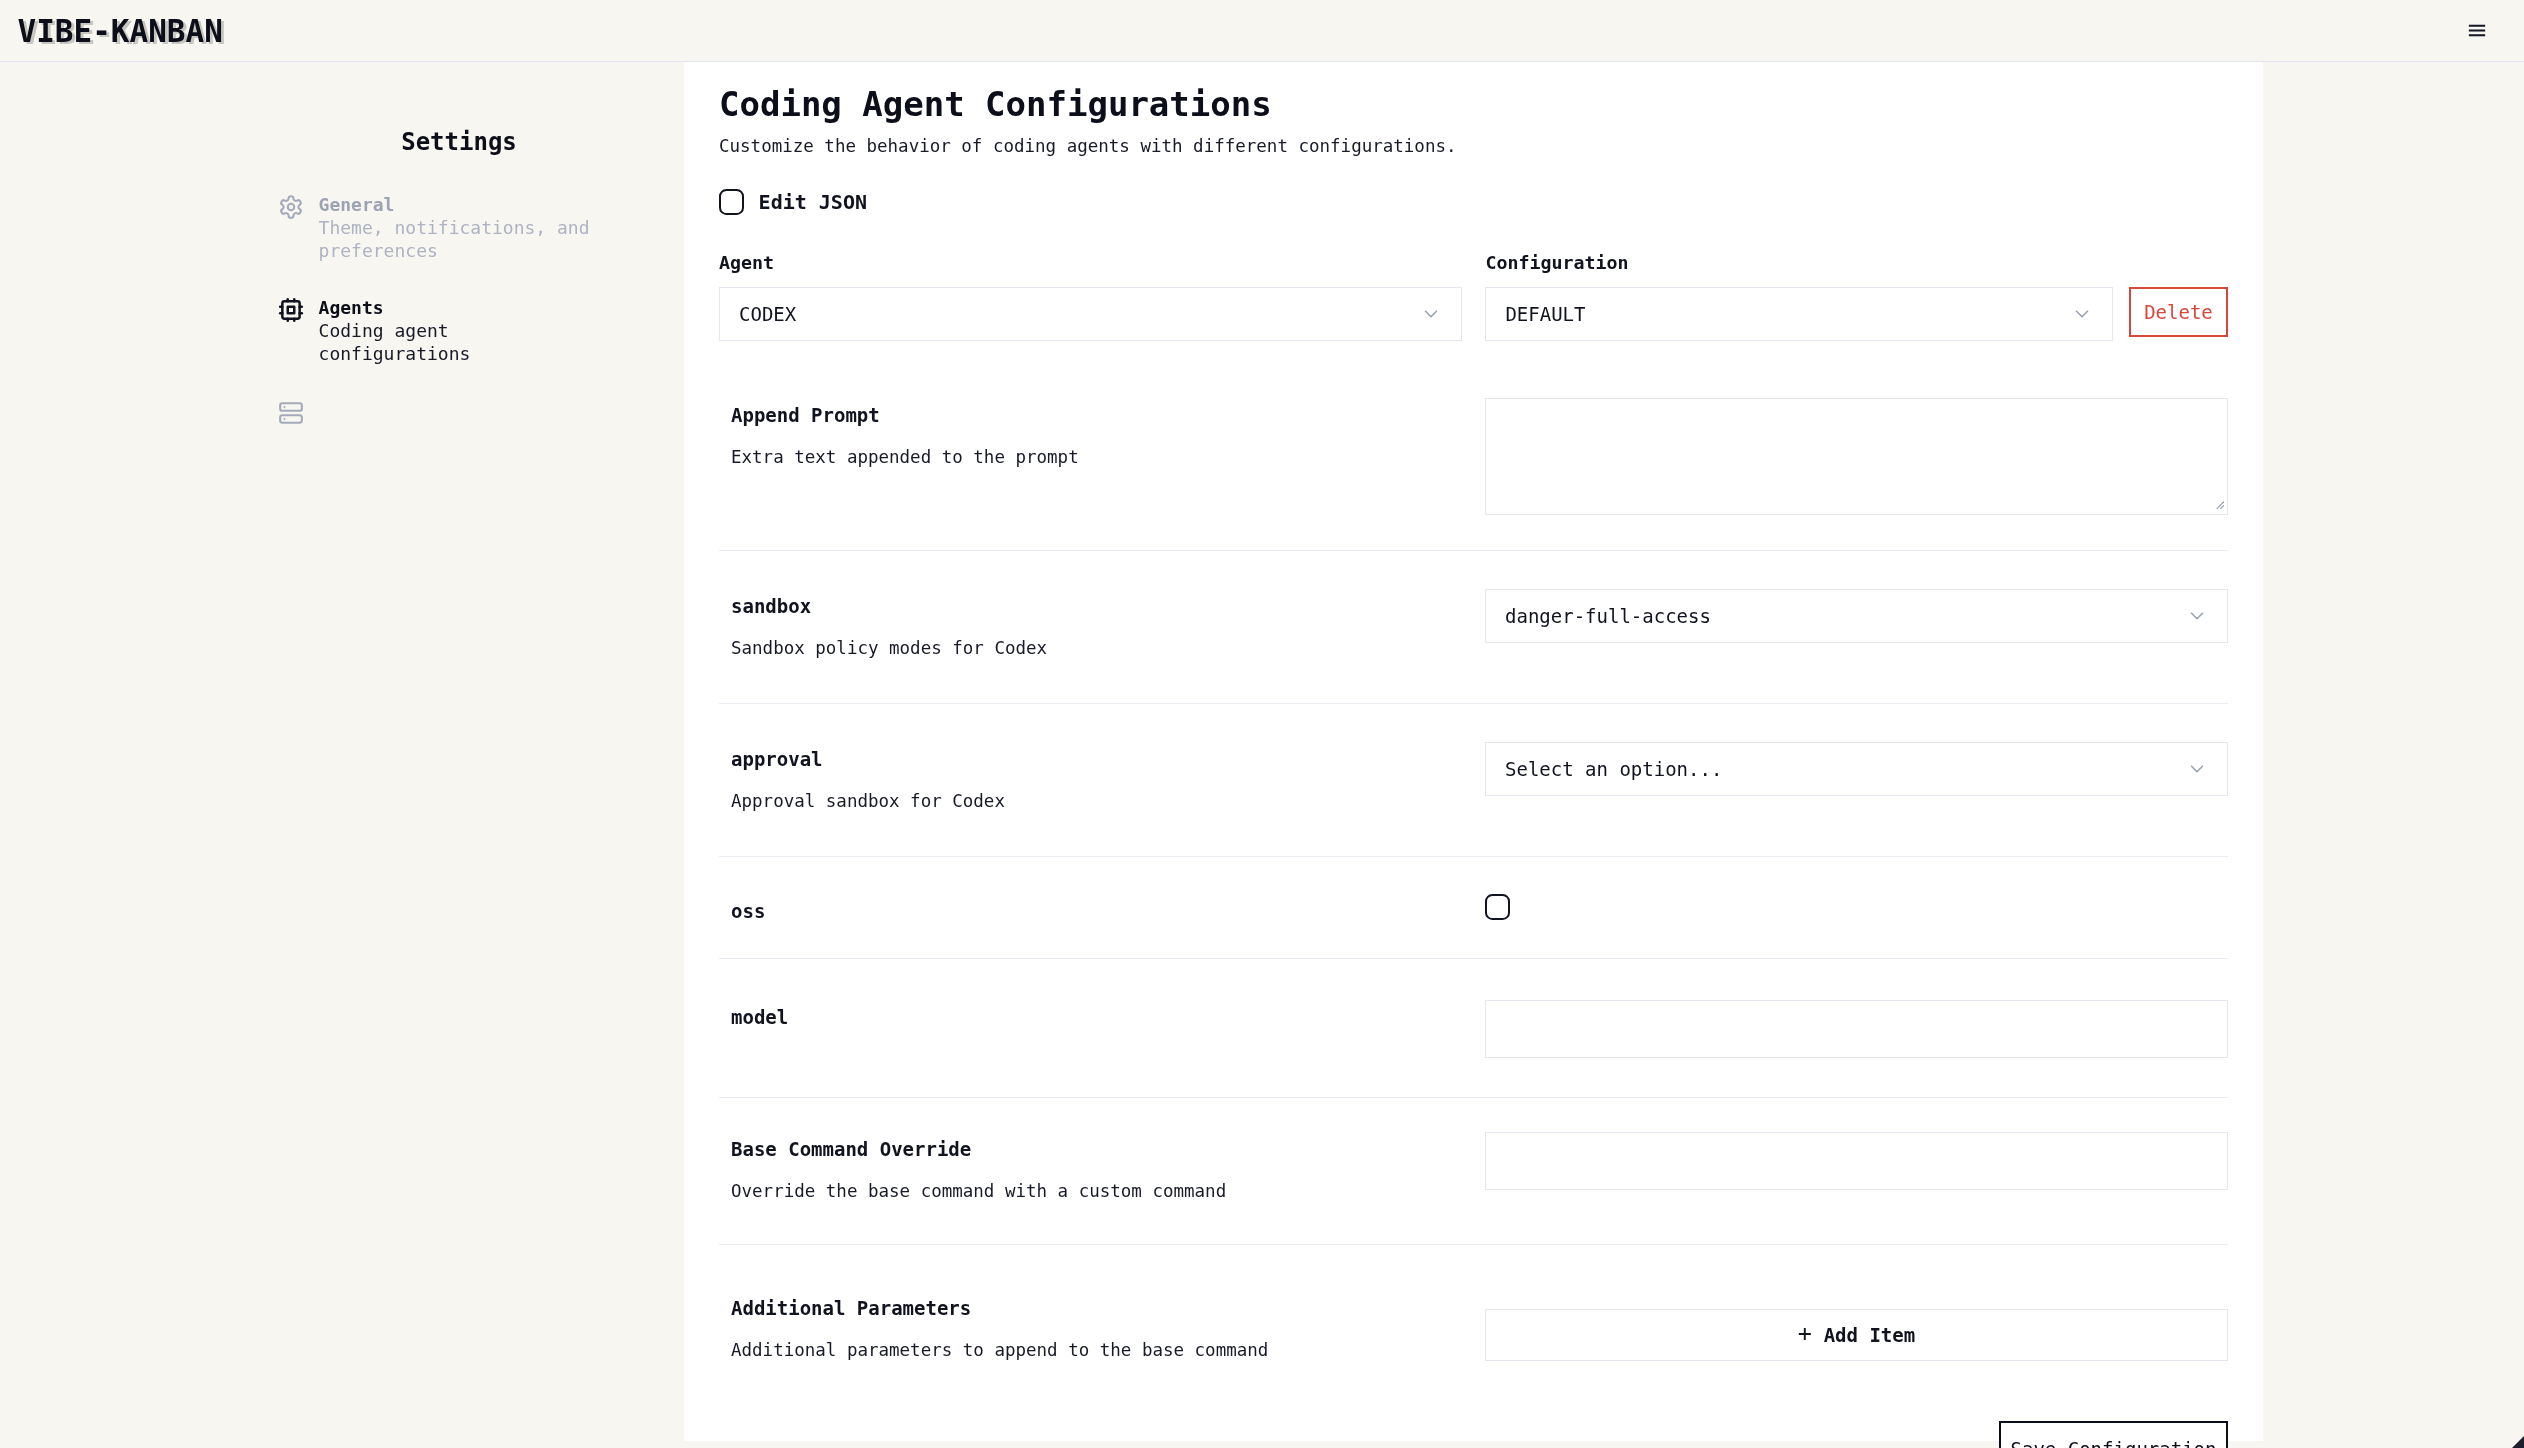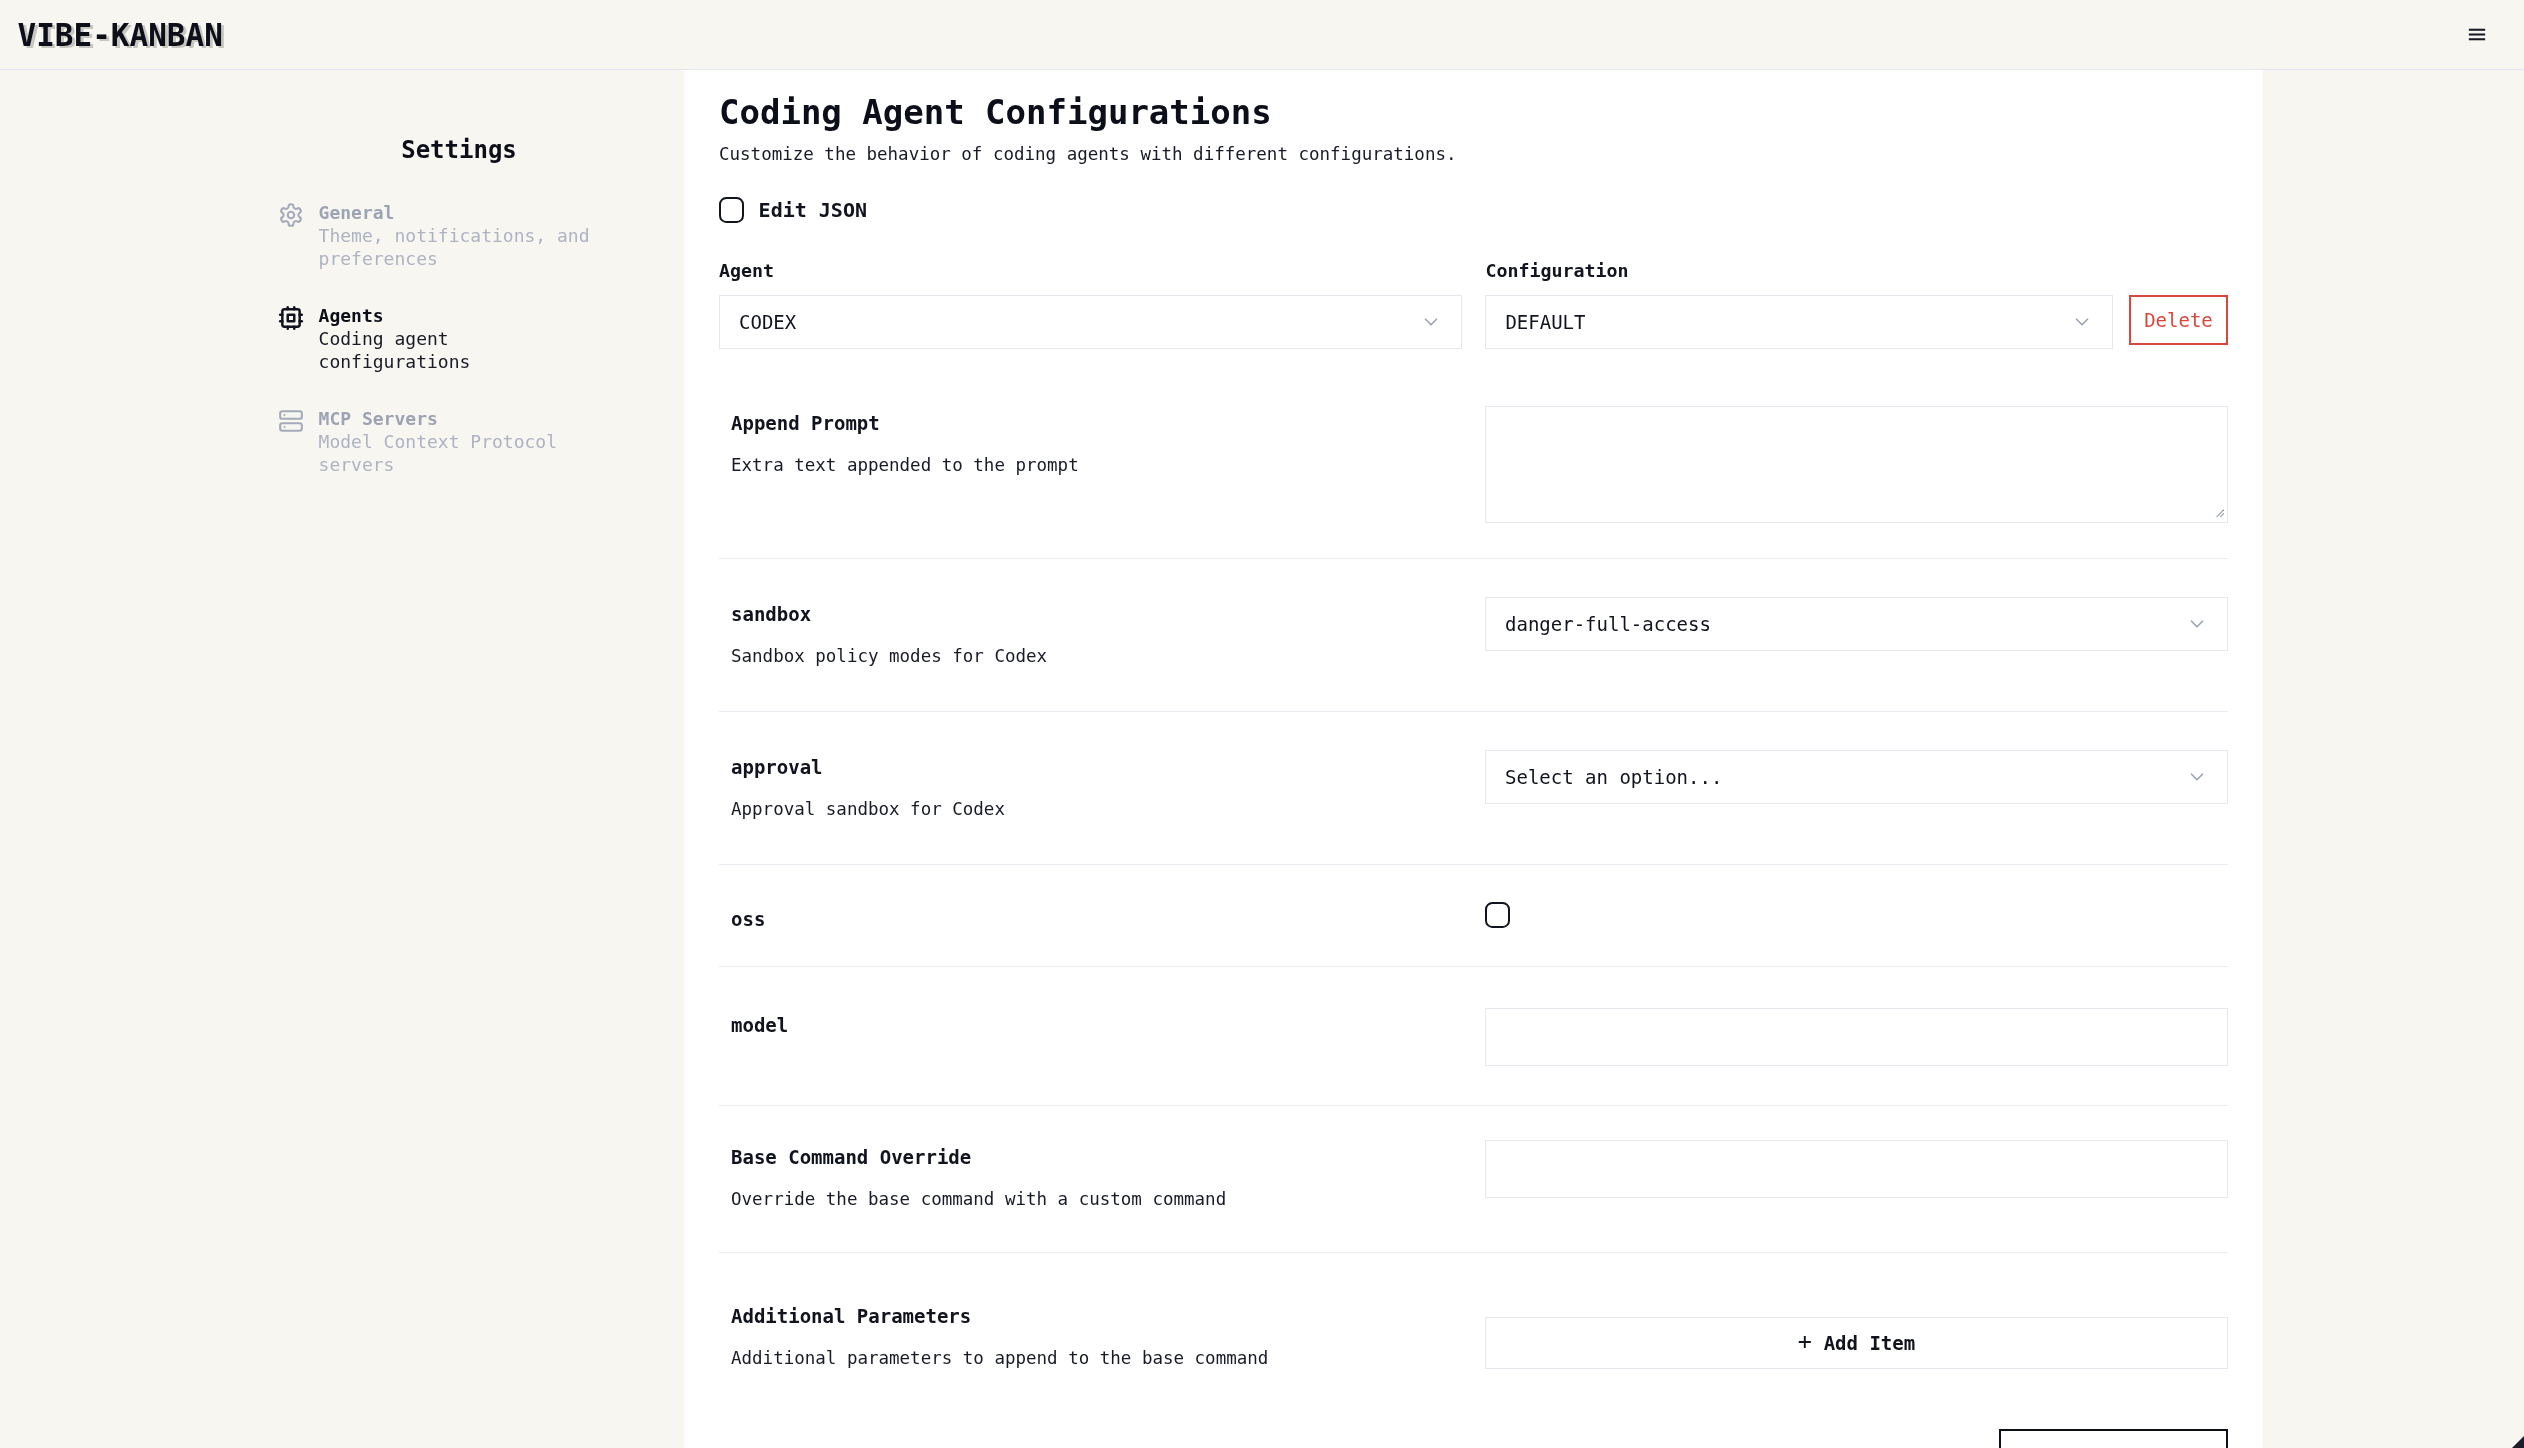--- a/index.html
+++ b/index.html
@@ -7,21 +7,21 @@
   body {
     background:#f8f6f1;
     color:#11131f;
     font-family:"DejaVu Sans Mono","Liberation Mono",monospace;
     overflow:hidden;
     position:relative;
   }
 
   
   .app-header {
-    height:70px;
+    height:62px;
     border-bottom:1.5px solid #e3e5ee;
     display:flex; align-items:center; justify-content:space-between;
     padding:0 37px 0 17.5px;
     background:#f8f6f1;
   }
   .logo {
     font-size:31px; font-weight:700; letter-spacing:0;
     color:#0c0e19;
     text-shadow:2.9px 2.2px 0 #c7c6c0;
     transform:scaleY(1.02);
@@ -194,24 +194,20 @@
 
     <div class="nav-item inactive">
       <span class="icon">
         <svg width="26" height="26" viewBox="0 0 24 24" fill="none" stroke="currentColor" stroke-width="1.9" stroke-linecap="round" stroke-linejoin="round">
           <rect x="2" y="3" width="20" height="7" rx="2"></rect>
           <rect x="2" y="14" width="20" height="7" rx="2"></rect>
           <line x1="6" y1="6.5" x2="6.01" y2="6.5"></line>
           <line x1="6" y1="17.5" x2="6.01" y2="17.5"></line>
         </svg>
       </span>
-      <div class="nav-text">
-        <div class="nav-title">MCP Servers</div>
-        <div class="nav-desc">Model Context Protocol servers</div>
-      </div>
     </div>
   </aside>
 
   <main class="panel">
     <h1 class="page-title">Coding Agent Configurations</h1>
     <p class="page-subtitle">Customize the behavior of coding agents with different configurations.</p>
 
     <div class="editjson">
       <span class="checkbox"></span>
       <span class="editjson-label">Edit JSON</span>

